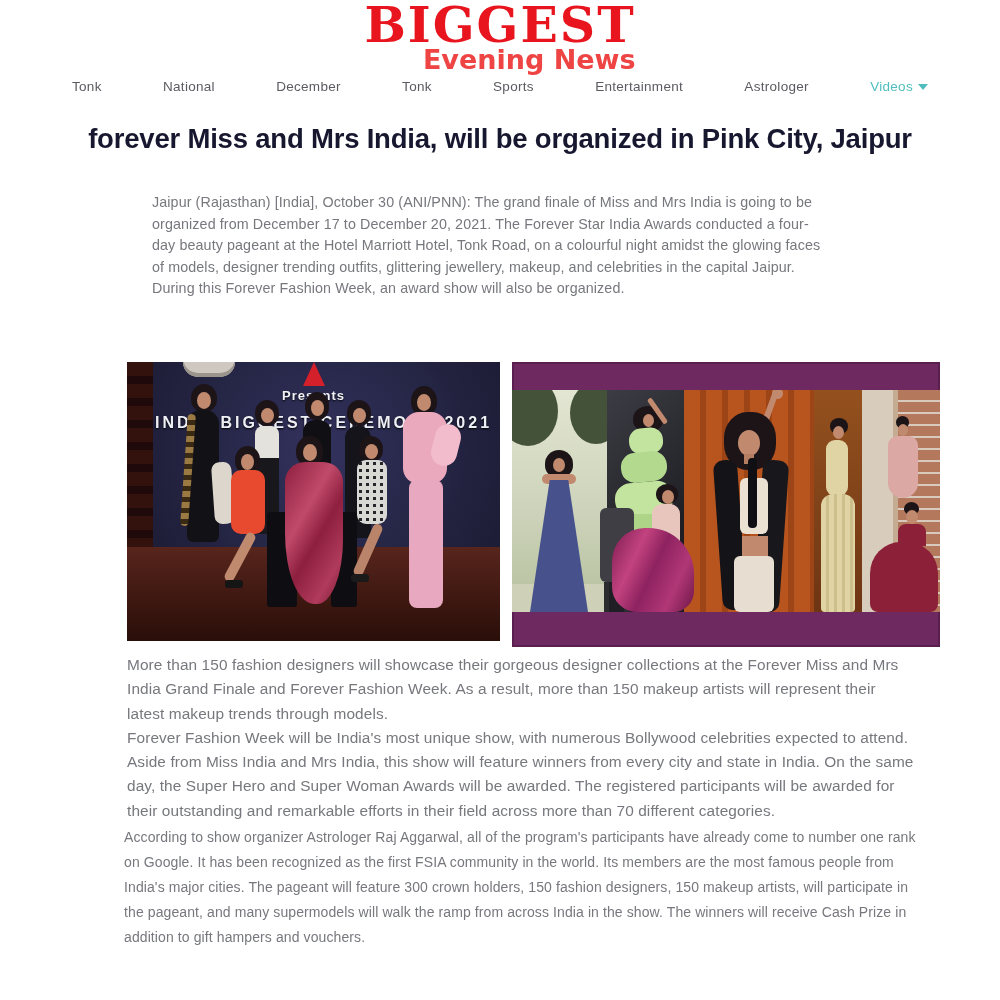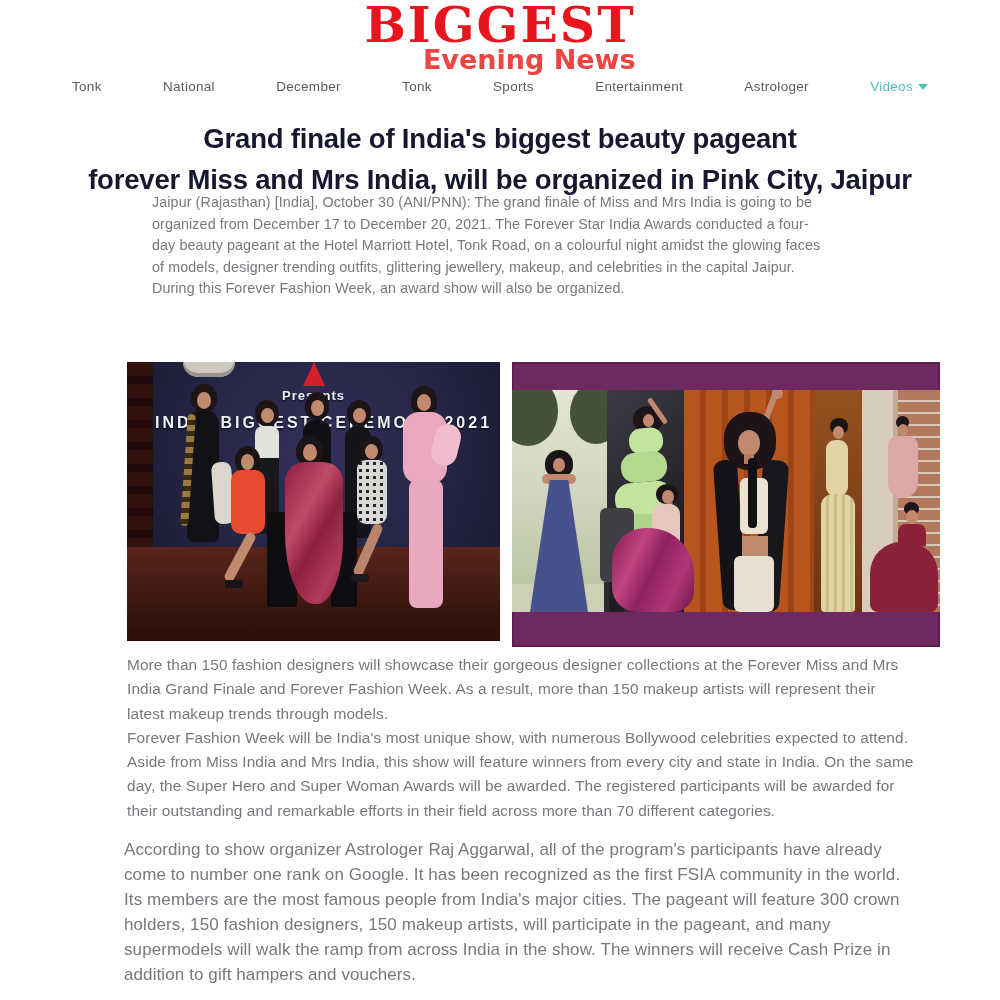--- a/index.html
+++ b/index.html
@@ -27,21 +27,21 @@
   .headline{position:absolute;top:118px;left:0;right:0;text-align:center;
             color:#17172f;font-weight:bold;font-size:27.5px;line-height:41px;letter-spacing:-.2px;}
 
   
   .para-top{position:absolute;top:192px;left:152px;width:676px;color:#77787d;
             font-size:14.3px;line-height:21.6px;letter-spacing:.1px;}
   .para-top p{margin:0;}
   .para-bottom{position:absolute;top:653px;left:124px;width:792px;color:#77787d;
                font-size:15.4px;line-height:24.3px;letter-spacing:.1px;}
   .para-bottom p{margin:0;}
-  .para-bottom p.last{font-size:17px;line-height:25px;margin-top:14px;}
+  .para-bottom p.last{font-size:14px;line-height:25px;margin-top:2px;}
 
   
   figure{margin:0;padding:0;}
   .abs{position:absolute;}
   .face{position:absolute;background:#c18a6e;border-radius:50%;}
   .hair{position:absolute;background:#1d1418;border-radius:50% 50% 45% 45%;}
 
   
   .img-left{position:absolute;left:127px;top:362px;width:373px;height:279px;overflow:hidden;
             background:#1c1c38;}
@@ -96,21 +96,20 @@
     <a>National</a>
     <a>December</a>
     <a>Tonk</a>
     <a>Sports</a>
     <a>Entertainment</a>
     <a>Astrologer</a>
     <a class="active"><span>Videos</span><span class="caret"></span></a>
   </nav>
 
   <h1 class="headline" style="margin:0;">
-    <div>Grand finale of India's biggest beauty pageant</div>
     <div>forever Miss and Mrs India, will be organized in Pink City, Jaipur</div>
   </h1>
 
   <div class="para-top">
     <p>Jaipur (Rajasthan) [India], October 30 (ANI/PNN): The grand finale of Miss and Mrs India is going to be organized from December 17 to December 20, 2021. The Forever Star India Awards conducted a four-day beauty pageant at the Hotel Marriott Hotel, Tonk Road, on a colourful night amidst the glowing faces of models, designer trending outfits, glittering jewellery, makeup, and celebrities in the capital Jaipur. During this Forever Fashion Week, an award show will also be organized.</p>
   </div>
 
   <figure class="img-left">
     <div class="backdrop"></div>
     <div class="wall-left"></div>

